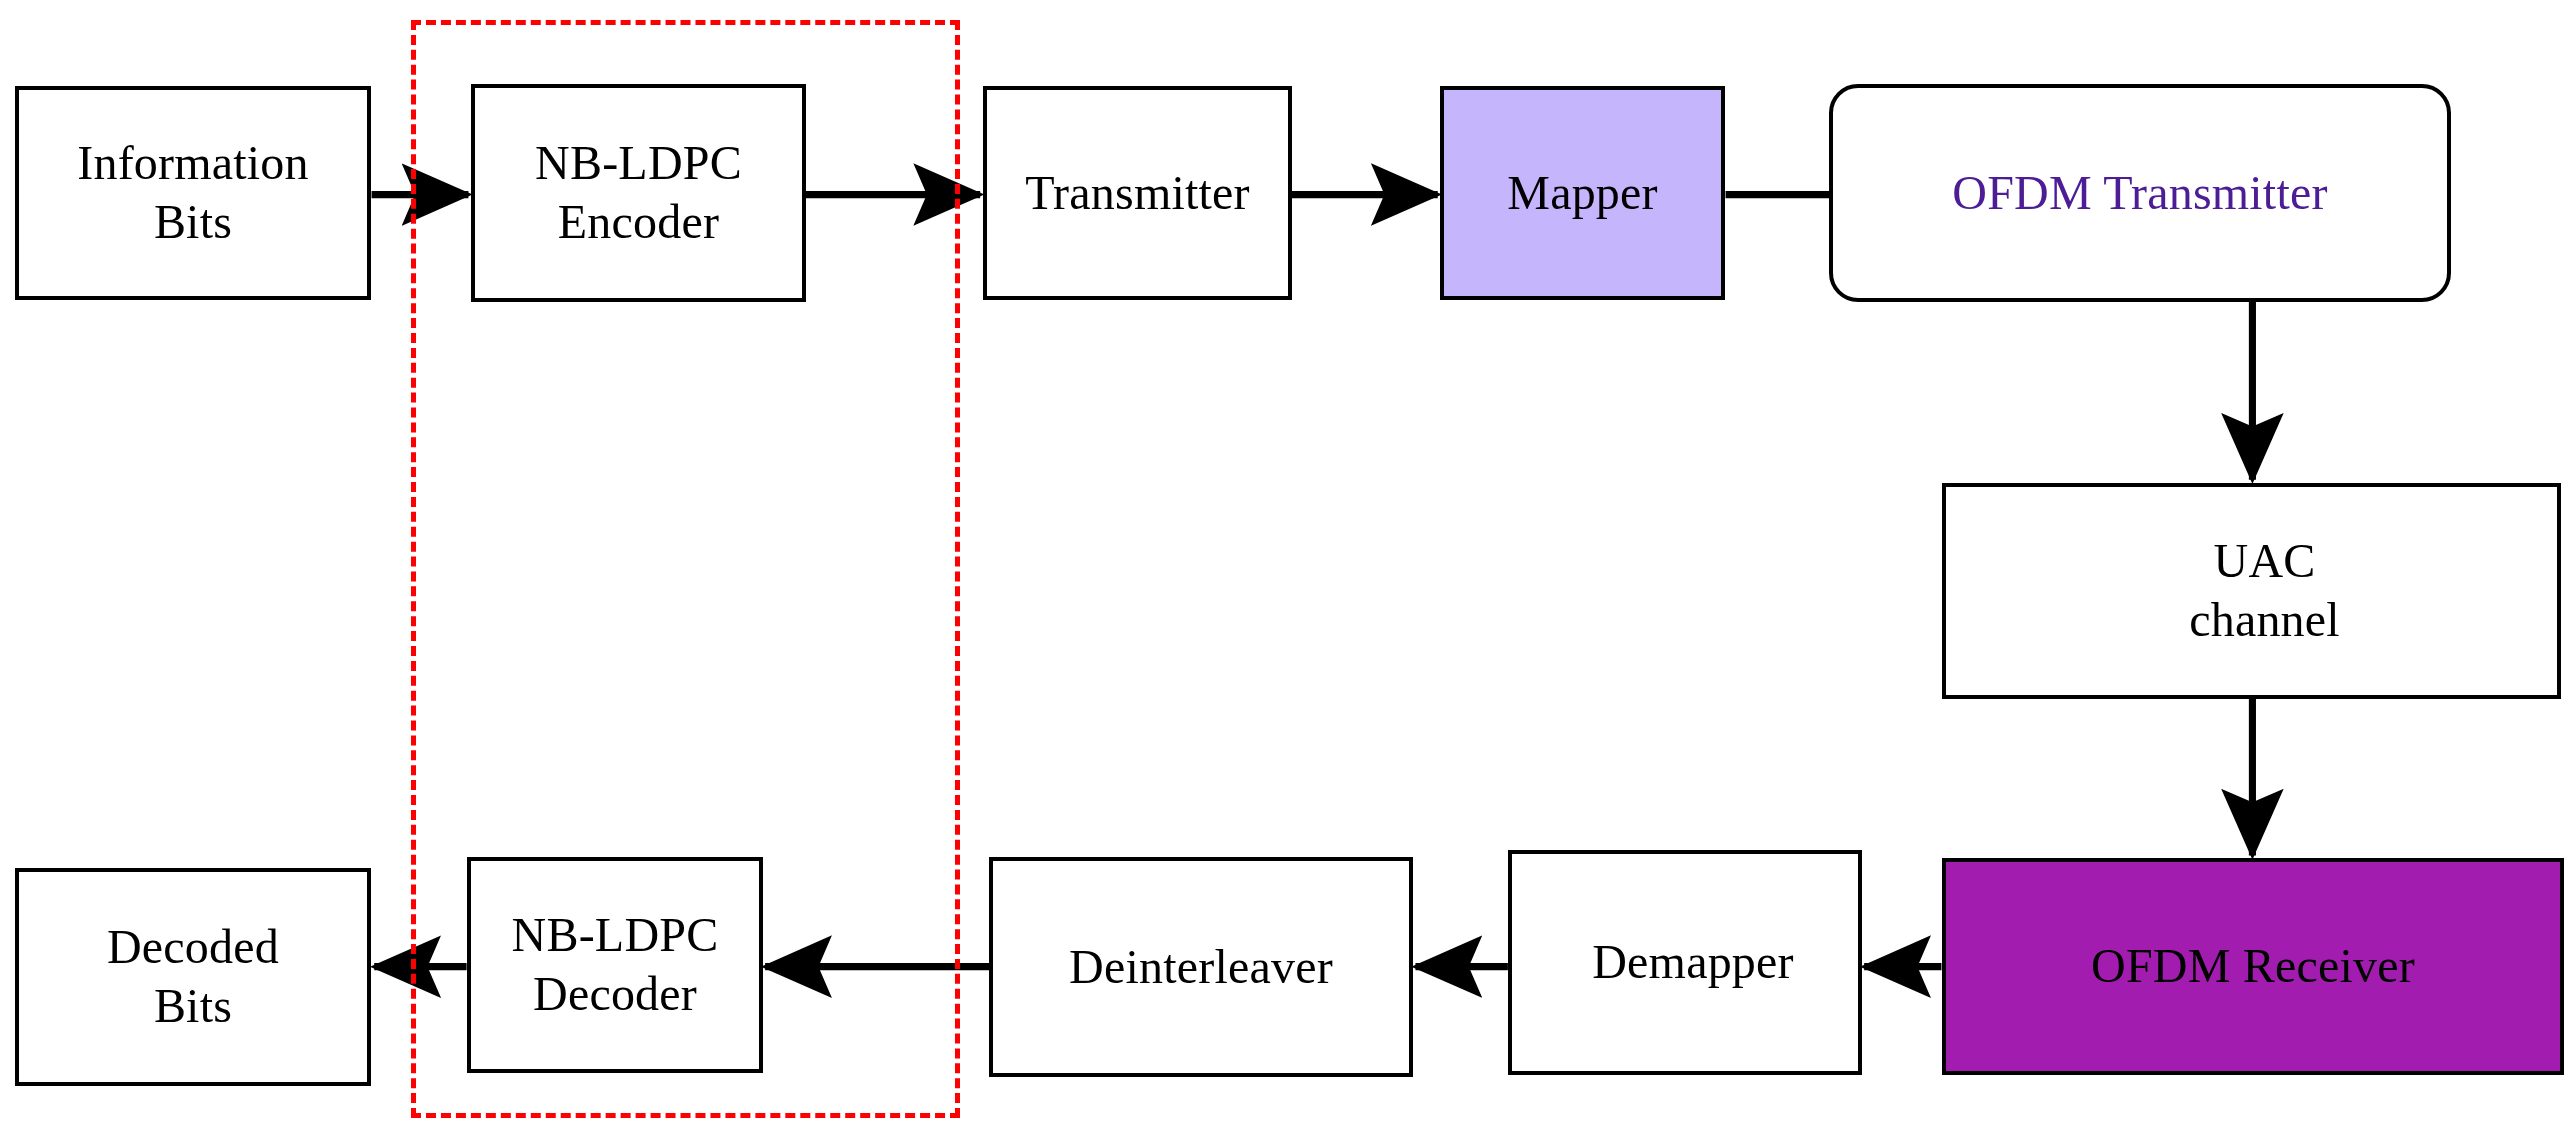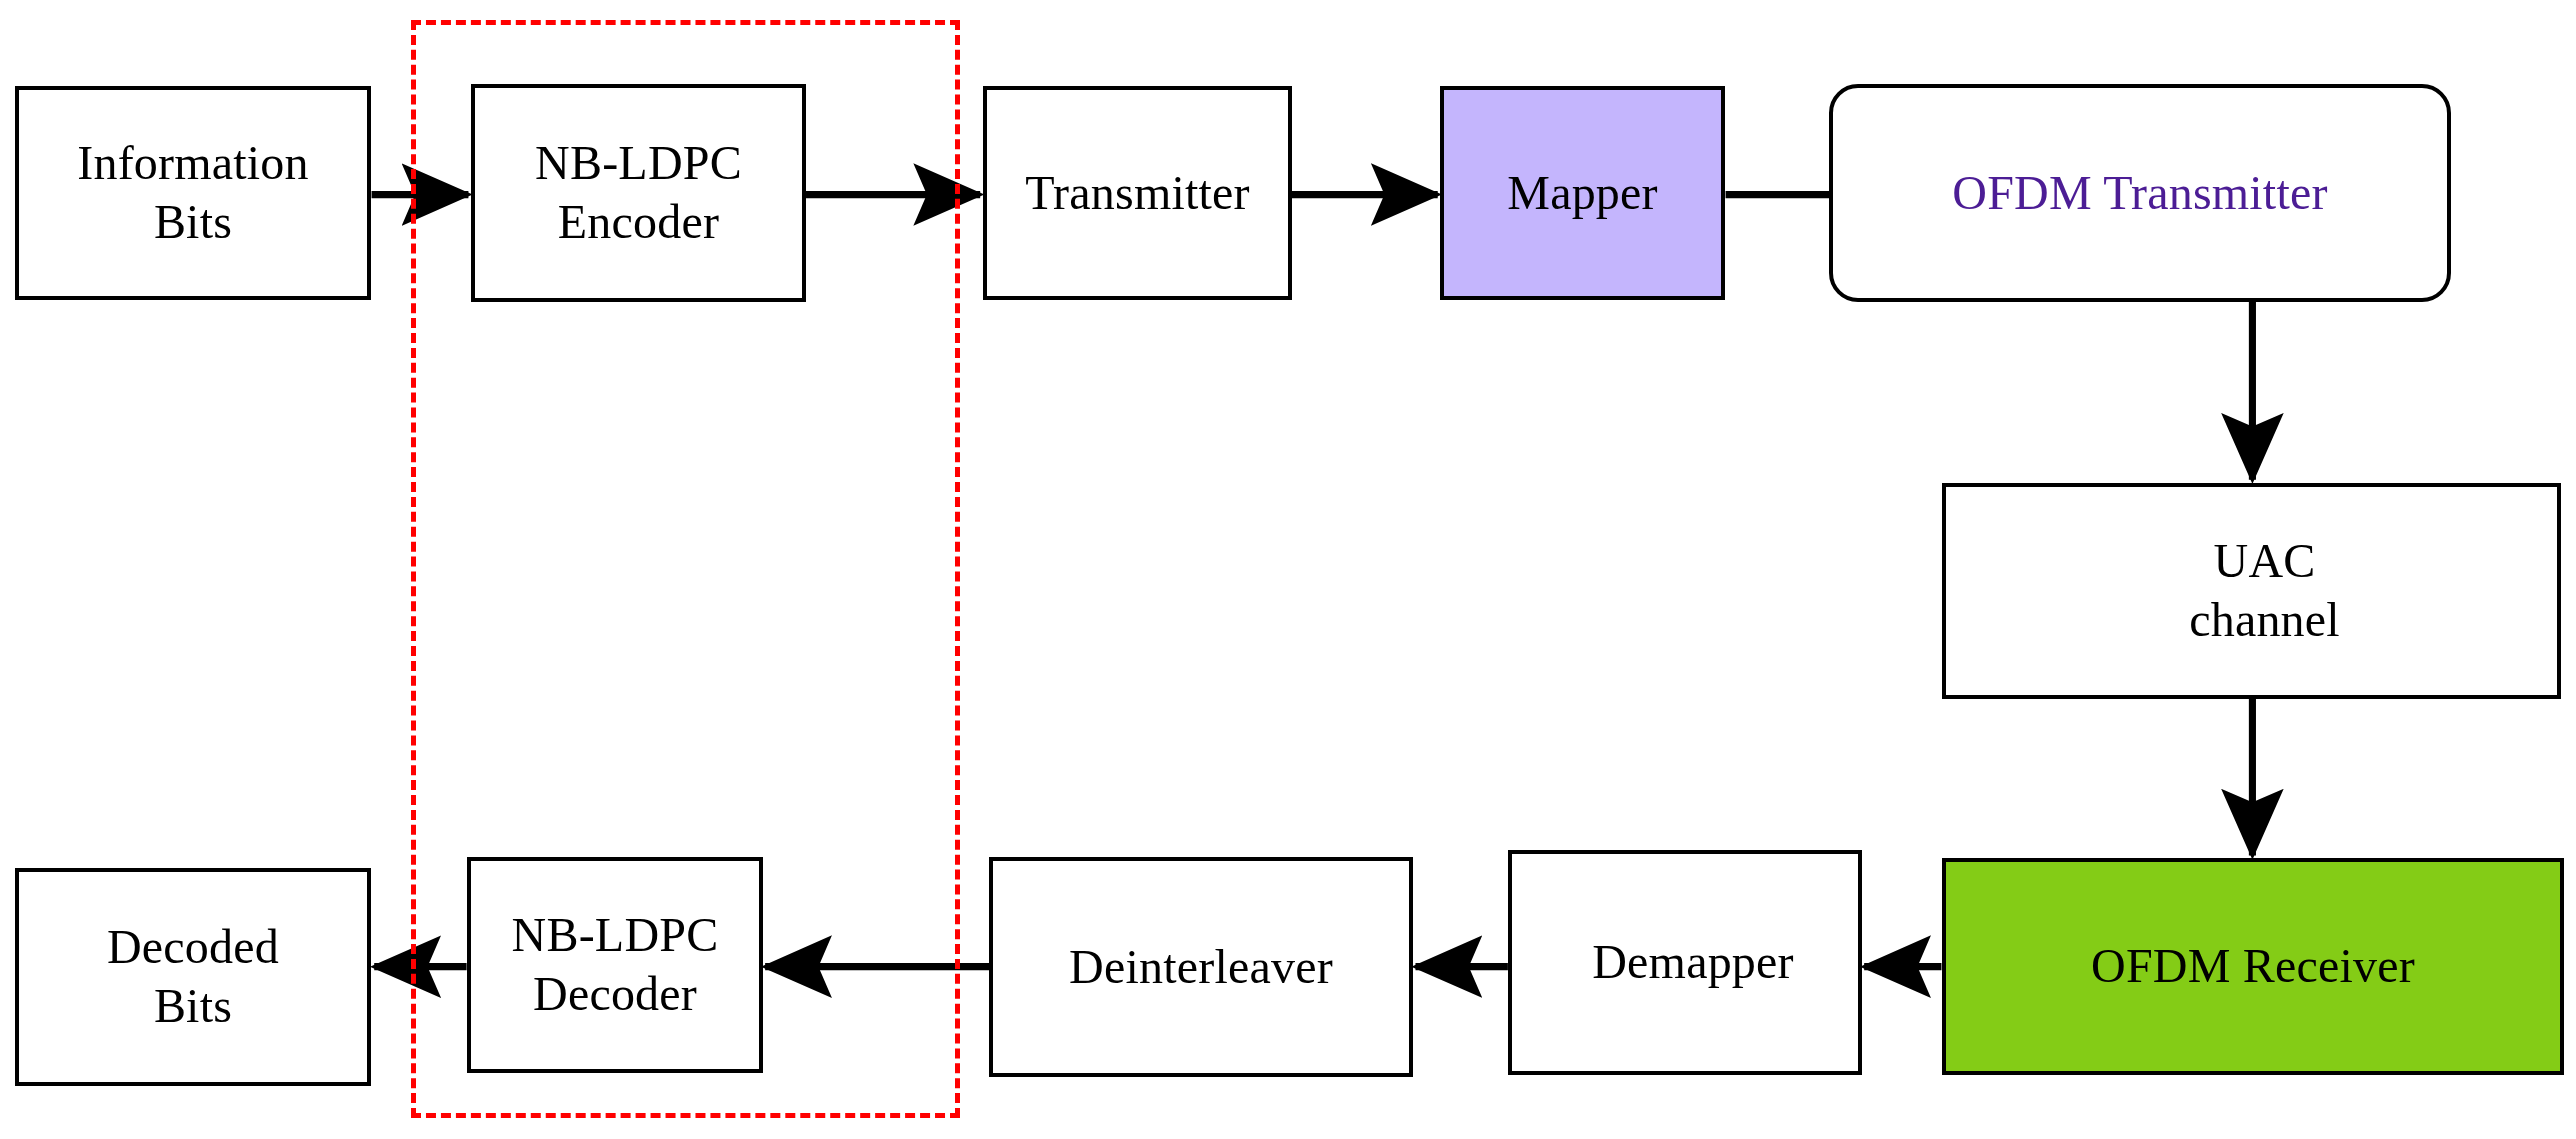--- a/index.html
+++ b/index.html
@@ -114,21 +114,21 @@
 
   <div class="node" style="left: 1829px; top: 84px; width: 622px; height: 218px; border-color: rgb(0, 0, 0); background: rgb(255, 255, 255); color: #4c1d95; border-radius: 29px;">
     <span class="node-label" style="font-size: 48px;">OFDM Transmitter</span>
   </div>
 
   <div class="node" style="left: 1942px; top: 483px; width: 619px; height: 216px; border-color: rgb(0, 0, 0); background: rgb(255, 255, 255); color: rgb(0, 0, 0); padding-left: 26px;">
     <span class="node-label" style="font-size: 48px;">UAC
 channel</span>
   </div>
 
-  <div class="node" style="left: 1942px; top: 858px; width: 622px; height: 217px; border-color: rgb(0, 0, 0); background: #84cc16; color: rgb(0, 0, 0);">
+  <div class="node" style="left: 1942px; top: 858px; width: 622px; height: 217px; border-color: rgb(0, 0, 0); background: #a21caf; color: rgb(0, 0, 0);">
     <span class="node-label" style="font-size: 48px;">OFDM Receiver</span>
   </div>
 
   <div class="node" style="left: 1508px; top: 850px; width: 354px; height: 225px; border-color: rgb(0, 0, 0); background: rgb(255, 255, 255); color: rgb(0, 0, 0);">
     <span class="node-label" style="font-size: 48px; padding-left: 16px;">Demapper</span>
   </div>
 
   <div class="node" style="left: 989px; top: 857px; width: 424px; height: 220px; border-color: rgb(0, 0, 0); background: rgb(255, 255, 255); color: rgb(0, 0, 0);">
     <span class="node-label" style="font-size: 48px;">Deinterleaver</span>
   </div>

